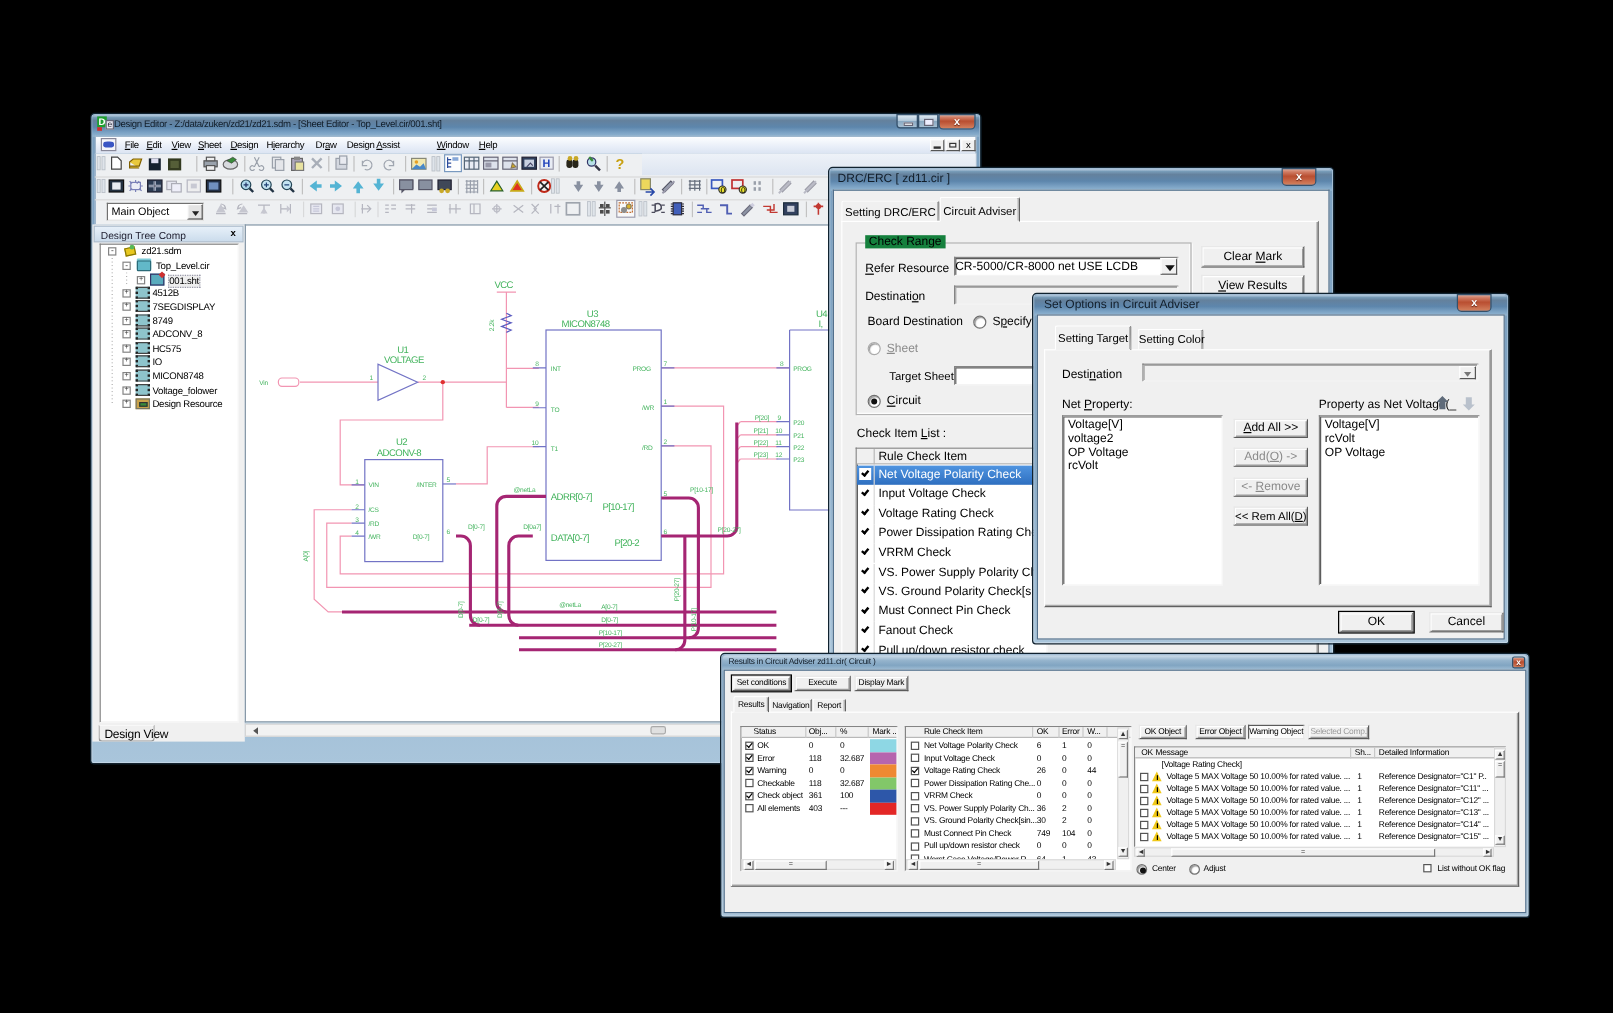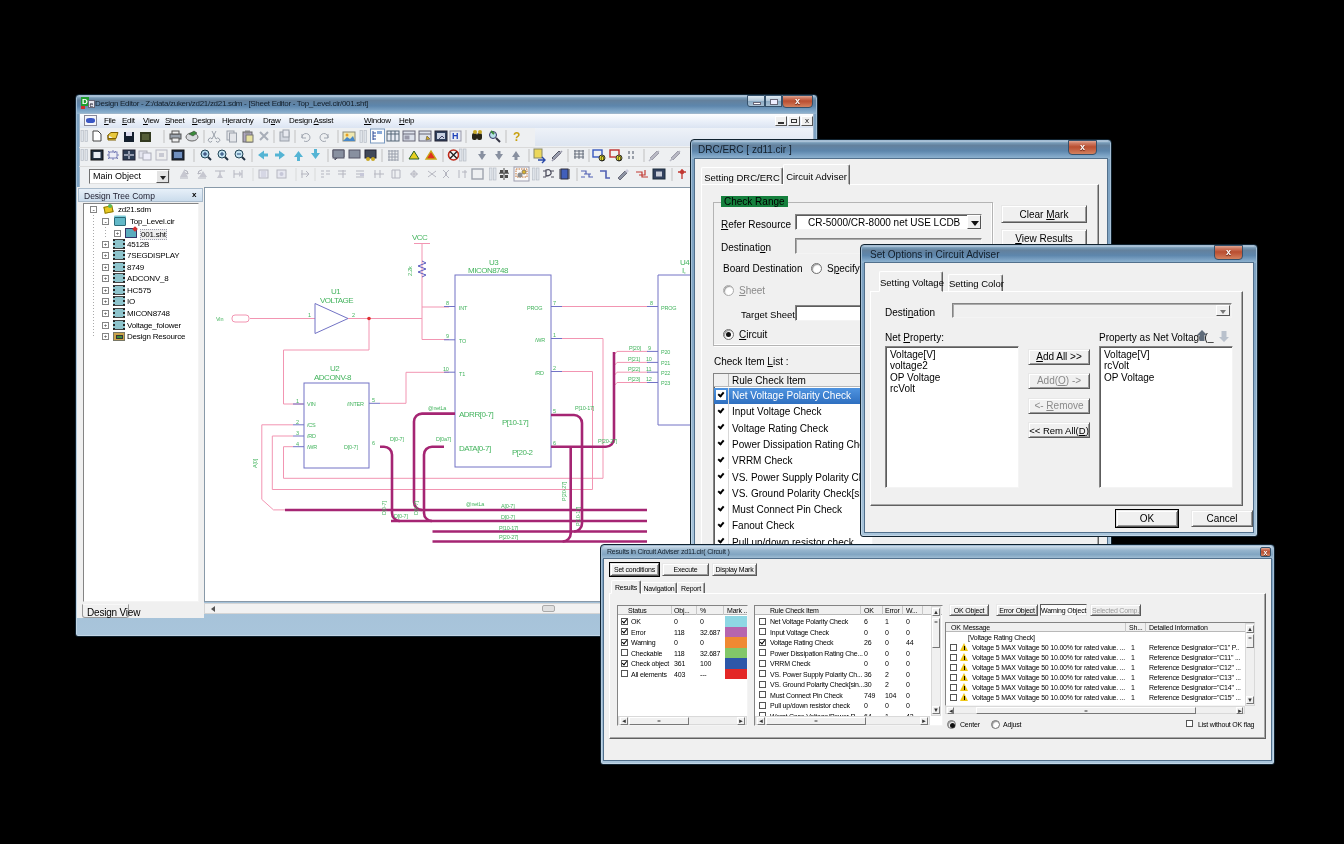--- a/index.html
+++ b/index.html
@@ -624,21 +624,21 @@
   <div class="client" style="left:4px;top:19px;width:414px;height:393px;border-bottom:0;"></div>
   <div class="abs" style="left:694px;top:158px;width:414px;height:393px;margin-left:-694px;margin-top:-158px;left:694px;top:158px;"></div>
 </div>
 <div id="drcc" class="abs" style="left:694px;top:158px;width:414px;height:393px;overflow:hidden;">
     <div class="tab" style="left:7px;top:9px;width:82px;height:18px;padding-top:4px;font-size:9.5px;">Setting DRC/ERC</div>
     <div class="tab" style="left:89px;top:6px;width:67px;height:21px;padding-top:6px;z-index:2;border-bottom:1px solid #f0f0f0;font-size:9.5px;">Circuit Adviser</div>
     <div class="tabline" style="left:7px;top:26px;width:398px;height:364px;background:#f0f0f0;"></div>
     <div class="gb" style="left:19px;top:44px;width:280px;height:144px;"></div>
     <div class="gbl" style="left:27px;top:38px;">Check Range</div>
     <div class="lbl" style="left:27px;top:61px;"><u>R</u>efer Resource</div>
-    <div class="sunken abs" style="left:101px;top:56px;width:187px;height:16px;font-size:10px;padding:2px 0 0 12px;">CR-5000/CR-8000 net USE LCDB</div>
+    <div class="sunken abs" style="left:101px;top:56px;width:187px;height:16px;font-size:10px;padding:2px 0 0 0;">CR-5000/CR-8000 net USE LCDB</div>
     <div class="abs" style="left:273px;top:57px;width:14px;height:14px;background:#f0f0f0;border:1px solid;border-color:#fff #555 #555 #fff;">
       <div style="position:absolute;left:3px;top:5px;width:0;height:0;border:4px solid transparent;border-top:5px solid #111;"></div>
     </div>
     <div class="lbl" style="left:27px;top:84px;">Destinati<u>o</u>n</div>
     <div class="dis abs" style="left:101px;top:80px;width:187px;height:16px;"></div>
     <div class="lbl" style="left:29px;top:105px;">Board Destination</div>
     <div class="radio" style="left:117px;top:105px;"></div>
     <div class="lbl" style="left:133px;top:105px;">S<u>p</u>ecify</div>
     <div class="radio" style="left:29px;top:127px;border-color:#aaa;"></div>
     <div class="lbl" style="left:45px;top:127px;color:#8a8a8a;"><u>S</u>heet</div>
@@ -732,21 +732,21 @@
 <div id="setopt" class="abs" style="left:860px;top:244px;width:398px;height:293px;">
   <div class="win" style="left:0;top:0;width:398px;height:293px;">
       <div class="tbar" style="height:17px;"></div>
     </div>
   <div class="titletx" style="left:10px;top:5px;font-size:10px;letter-spacing:0;">Set Options in Circuit Adviser</div>
   <div class="capbtn" style="left:354px;top:1px;width:29px;height:15px;">
       <span>x</span>
     </div>
   <div class="client" style="left:4px;top:18px;width:390px;height:271px;"></div>
   <div class="abs" style="left:4px;top:18px;width:390px;height:271px;">
-    <div class="tab" style="left:15px;top:9px;width:64px;height:21px;padding-top:5px;z-index:2;border-bottom:1px solid #f0f0f0;font-size:9.5px;">Setting Voltage</div>
+    <div class="tab" style="left:15px;top:9px;width:64px;height:21px;padding-top:5px;z-index:2;border-bottom:1px solid #f0f0f0;font-size:9.5px;">Setting Target</div>
     <div class="tab" style="left:84px;top:12px;width:55px;height:18px;padding-top:3px;font-size:9.5px;">Setting Color</div>
     <div class="tabline" style="left:6px;top:29px;width:373px;height:215px;background:#f0f0f0;"></div>
     <div class="lbl" style="left:21px;top:45px;">Desti<u>n</u>ation</div>
     <div class="dis abs" style="left:88px;top:41px;width:280px;height:15px;">
       <div class="abs" style="right:1px;top:1px;width:14px;height:11px;background:#f0f0f0;border:1px solid;border-color:#fff #555 #555 #fff;">
           <div style="position:absolute;left:3px;top:4px;width:0;height:0;border:3px solid transparent;border-top:4px solid #777;"></div>
         </div>
     </div>
     <div class="lbl" style="left:21px;top:70px;">Net <u>P</u>roperty:</div>
     <div class="sunken abs" style="left:21px;top:84px;width:134px;height:142px;font-size:10px;line-height:11.3px;padding:2px 0 0 4px;">Voltage[V]<br>voltage2<br>OP Voltage<br>rcVolt</div>

